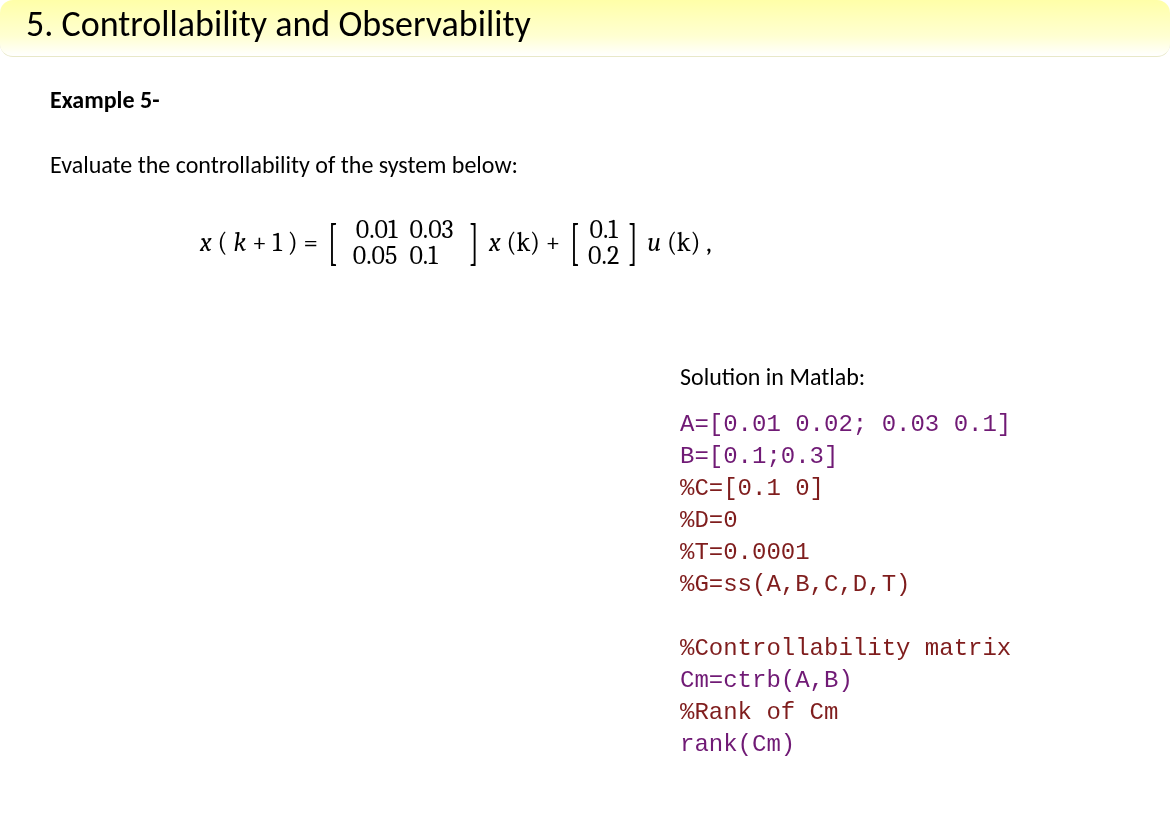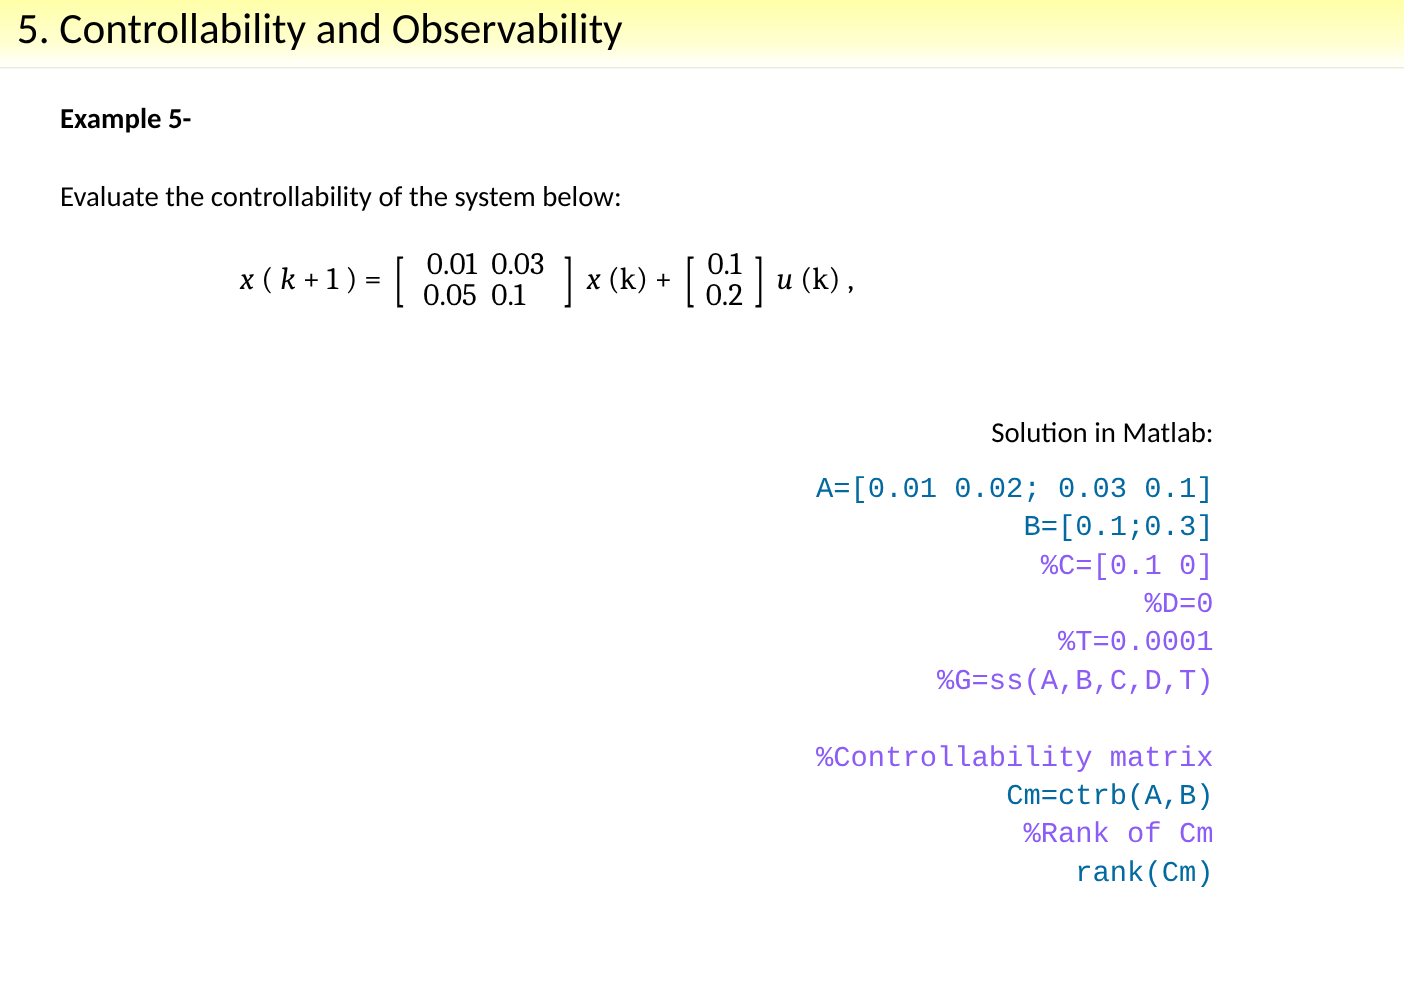--- a/index.html
+++ b/index.html
@@ -11,41 +11,42 @@
   }
   .page {
     width: 1170px;
     height: 818px;
     position: relative;
     box-sizing: border-box;
     overflow: hidden;
   }
   .header-band {
     background: linear-gradient(to bottom, #ffffa8 0%, #ffffd2 65%, #ffffff 100%);
-    padding: 2px 14px 10px 14px;
+    padding: 2px 14px 10px 26px;
     border-bottom: 1px solid #e8e8c8;
+    border-radius: 13px;
   }
   .header-band h1 {
     margin: 0;
     font-size: 36px;
     font-weight: 400;
     color: #000000;
   }
   .content {
     padding: 28px 59px 0 50px;
   }
   .example-label {
     font-size: 24px;
     font-weight: 700;
     margin-bottom: 36px;
   }
   .prompt-text {
     font-size: 24px;
     font-weight: 400;
-    margin-bottom: 28px;
+    margin-bottom: 38px;
   }
   .equation-row {
     font-family: "Cambria Math", Cambria, "Times New Roman", serif;
     font-size: 26px;
     font-style: italic;
     display: flex;
     align-items: center;
     justify-content: flex-start;
     margin-left: 150px;
     gap: 6px;
@@ -76,35 +77,34 @@
   }
   .mat-2col .mat-row span:first-child { text-align: right; padding-right: 12px; width: 56px;}
   .mat-2col .mat-row span:last-child  { text-align: left; width: 56px;}
   .mat-1col .mat-row span {
     width: 40px;
     text-align: center;
   }
   .solution-block {
     position: absolute;
     left: 680px;
-    top: 346px;
-    text-align: right;
+    top: 362px;
   }
   .solution-title {
     font-size: 24px;
     margin-bottom: 18px;
   }
   .code {
     font-family: "Courier New", Courier, monospace;
     font-size: 24px;
     line-height: 32px;
     white-space: pre;
   }
-  .code .blk { color: #0369a1; }
-  .code .grn { color: #8b5cf6; }
+  .code .blk { color: #701a75; }
+  .code .grn { color: #7f1d1d; }
   .code .blank { height: 32px; }
 </style>
 </head>
 <body>
 
 <div class="page">
 
   <div class="header-band">
     <h1>5. Controllability and Observability</h1>
   </div>

